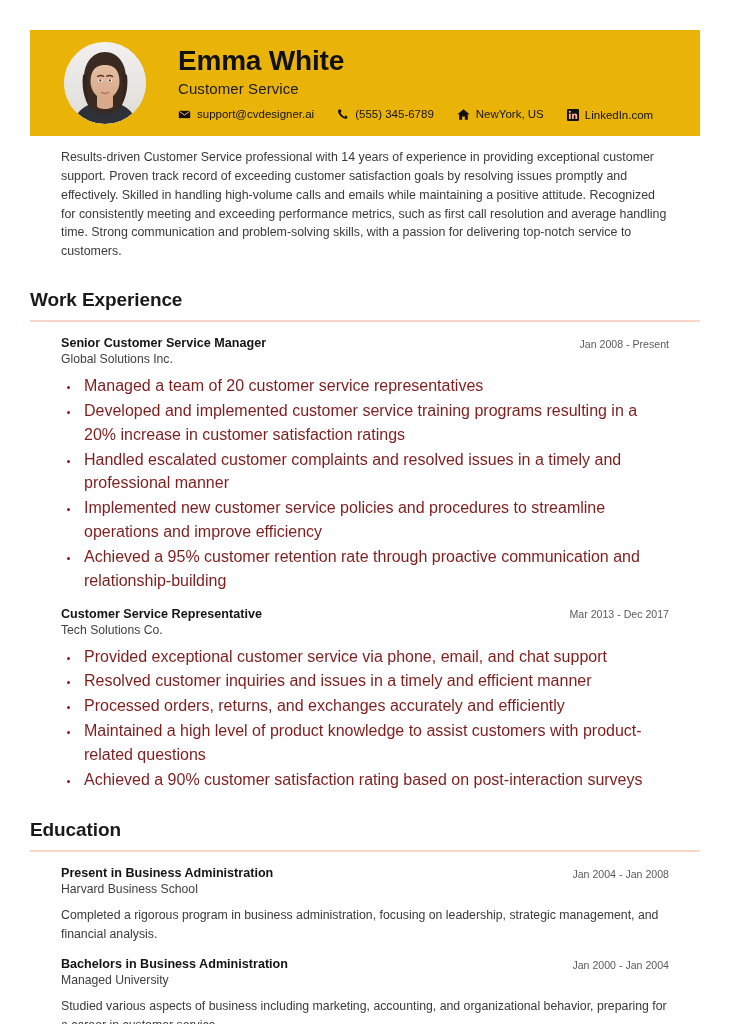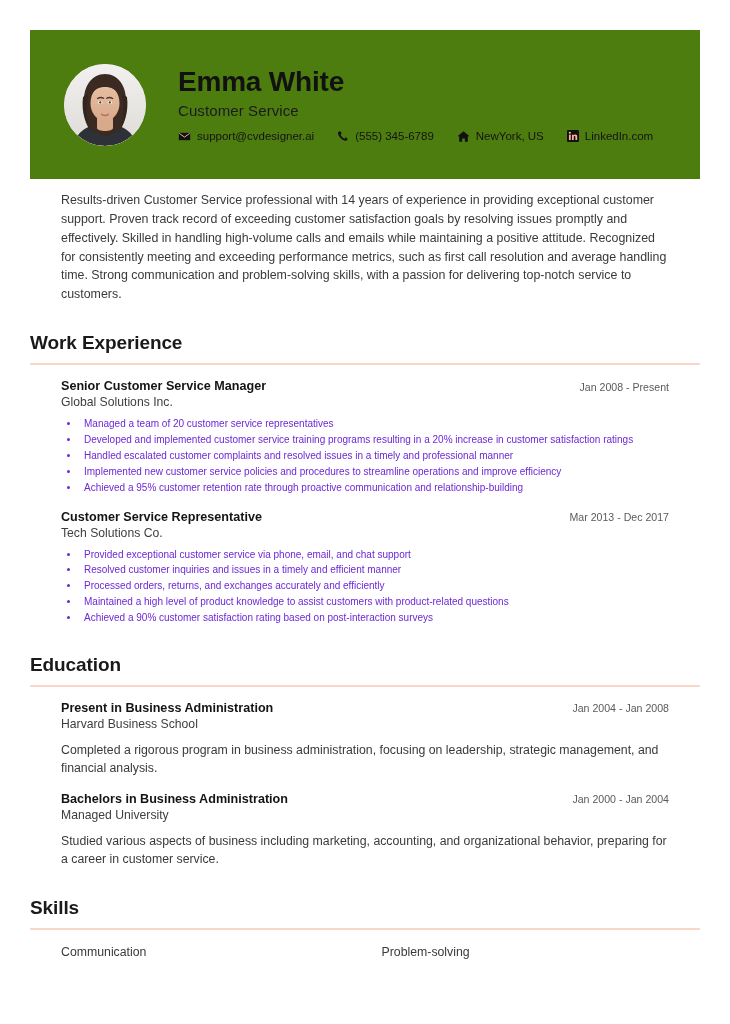--- a/index.html
+++ b/index.html
@@ -7,22 +7,22 @@
     width: 730px; height: 1024px;
     background: #ffffff;
     font-family: "Liberation Sans", sans-serif;
     overflow: hidden;
   }
   .page { width: 730px; height: 1024px; background: #fff; position: relative; }
 
   
   .header {
     margin: 30px 30px 0 30px;
-    background: #4d7c0f;
-    height: 149px;
+    background: #eab308;
+    height: 106px;
     display: flex;
     align-items: center;
     padding-left: 34px;
   }
   .avatar {
     width: 82px; height: 82px;
     border-radius: 50%;
     overflow: hidden;
     flex: 0 0 82px;
     background: #eceaea;
@@ -114,22 +114,22 @@
     color: #3a3a3a;
     line-height: 1.5;
     margin-top: 10px;
   }
   .bullets {
     margin-top: 8px;
     padding-left: 19px;
     list-style: disc;
   }
   .bullets li {
-    font-size: 10px;
-    color: #6d28d9;
+    font-size: 16px;
+    color: #7f1d1d;
     line-height: 1.49;
     margin-bottom: 1px;
     padding-left: 4px;
   }
   .bullets li::marker { font-size: 10px; }
 
   
   .skills-grid {
     padding: 0 31px;
     margin-top: 15px;

